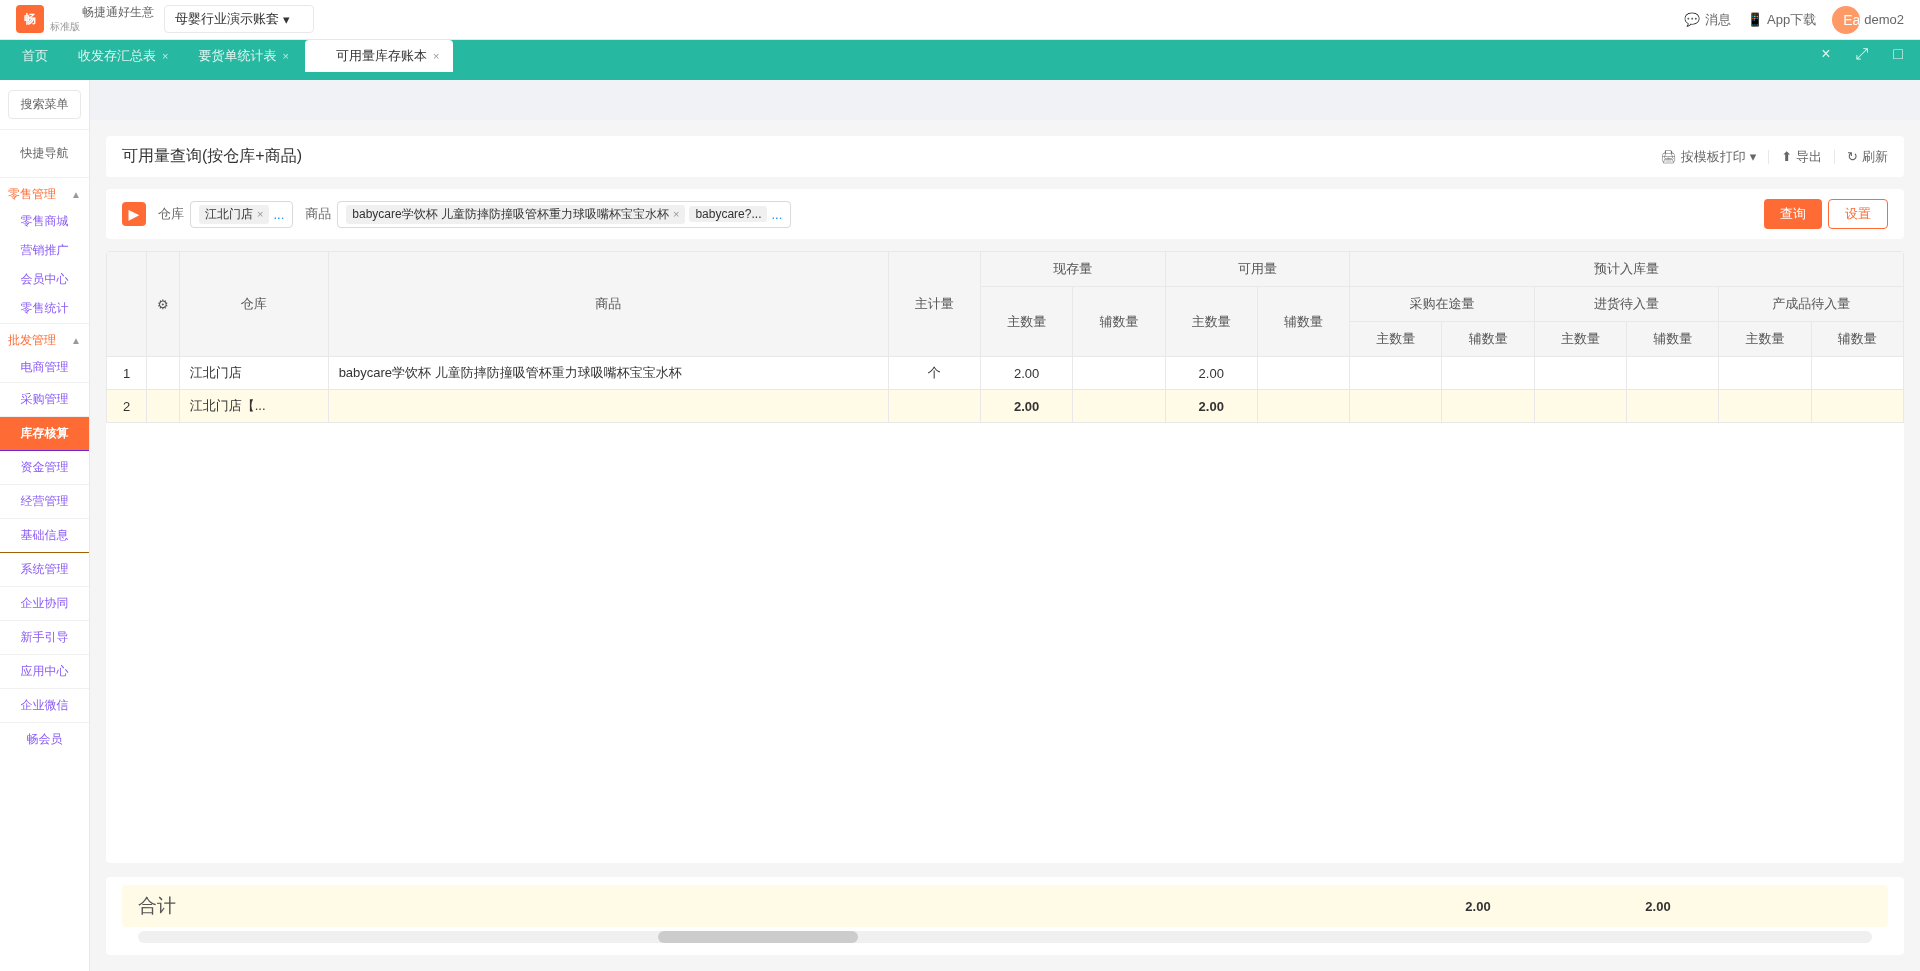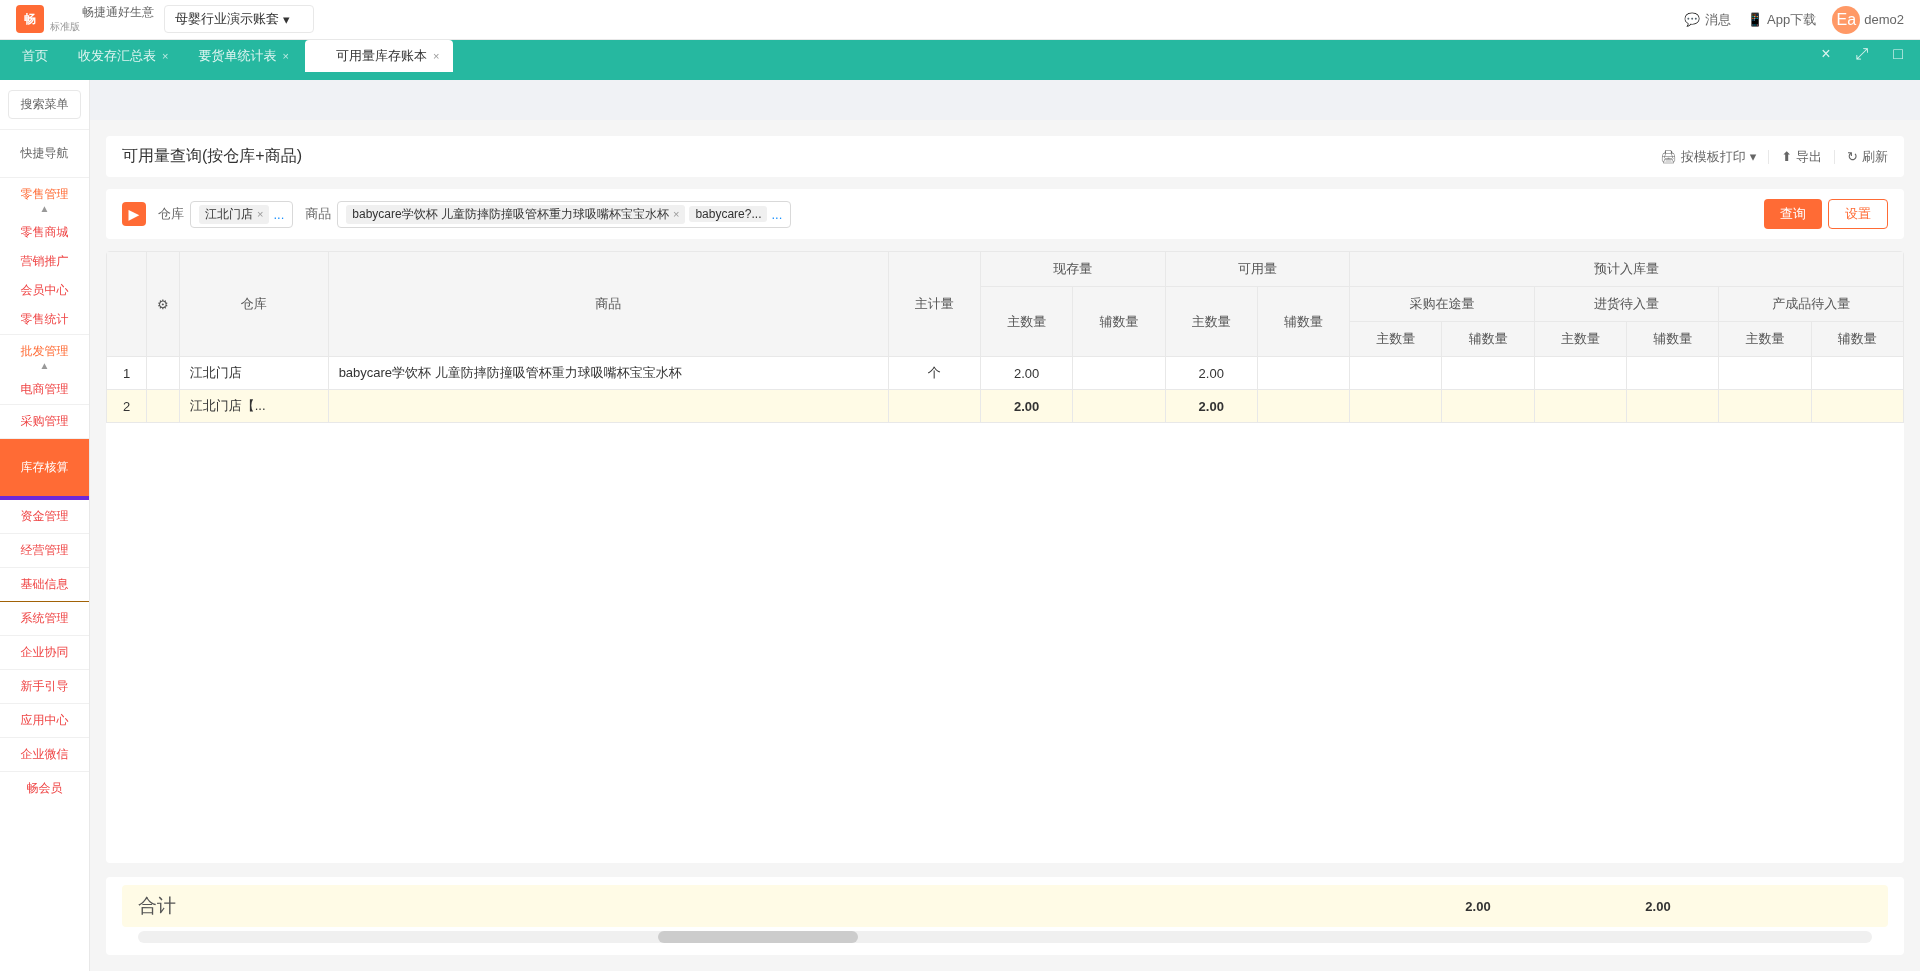--- a/index.html
+++ b/index.html
@@ -65,23 +65,23 @@
       color: #666;
       font-size: 13px;
     }
     .avatar {
       width: 28px;
       height: 28px;
       border-radius: 50%;
       background: #ff9966;
       display: flex;
       align-items: center;
-      justify-content: center;
+      justify-content: flex-end;
       color: white;
-      font-size: 16px;
+      font-size: 14px;
     }
 
     
     .tab-bar {
       height: 40px;
       background: #26b8a0;
       display: flex;
       align-items: flex-start;
       padding: 0 8px;
       flex-shrink: 0;
@@ -172,32 +172,31 @@
     }
     .sidebar-section {
       border-bottom: 1px solid #f0f0f0;
     }
     .sidebar-section-header {
       padding: 8px 8px 4px;
       display: flex;
       align-items: center;
       justify-content: space-between;
       cursor: pointer;
-      flex-direction: column;
     }
     .sidebar-section-label {
       font-size: 12px;
       color: #ff6b35;
       font-weight: 500;
     }
     .sidebar-section-arrow { font-size: 10px; color: #999; }
     .sidebar-item {
       padding: 6px 8px;
       font-size: 12px;
-      color: #ef4444;
+      color: #8b5cf6;
       cursor: pointer;
       text-align: center;
     }
     .sidebar-item.active {
       color: #fff;
       background: #ff6b35;
     }
 
     
     .content-area {
@@ -457,21 +456,21 @@
 
     <div class="sidebar-section">
       <div class="sidebar-section-header">
         <span class="sidebar-section-label">批发管理</span>
         <span class="sidebar-section-arrow">▲</span>
       </div>
       <div class="sidebar-item">电商管理</div>
     </div>
 
     <div class="sidebar-item" style="padding:8px;border-bottom:1px solid #f0f0f0;font-weight:500;">采购管理</div>
-    <div class="sidebar-item active" style="padding:20px;border-bottom:4px solid #6d28d9;font-weight:400;">库存核算</div>
+    <div class="sidebar-item active" style="padding:8px;border-bottom:1px solid #6d28d9;font-weight:700;">库存核算</div>
     <div class="sidebar-item" style="padding:8px;border-bottom:1px solid #f0f0f0;font-weight:500;">资金管理</div>
     <div class="sidebar-item" style="padding:8px;border-bottom:1px solid #f0f0f0;font-weight:500;">经营管理</div>
     <div class="sidebar-item" style="padding:8px;border-bottom:1px solid #a16207;font-weight:500;">基础信息</div>
     <div class="sidebar-item" style="padding:8px;border-bottom:1px solid #f0f0f0;font-weight:500;font-family:Liberation Mono, monospace;">系统管理</div>
     <div class="sidebar-item" style="padding:8px;border-bottom:1px solid #f0f0f0;font-weight:500;">企业协同</div>
     <div class="sidebar-item" style="padding:8px;border-bottom:1px solid #f0f0f0;font-weight:500;">新手引导</div>
     <div class="sidebar-item" style="padding:8px;border-bottom:1px solid #f0f0f0;font-weight:500;">应用中心</div>
     <div class="sidebar-item" style="padding:8px;border-bottom:1px solid #f0f0f0;font-weight:500;">企业微信</div>
     <div class="sidebar-item" style="padding:8px;font-weight:500;">畅会员</div>
   </div>

